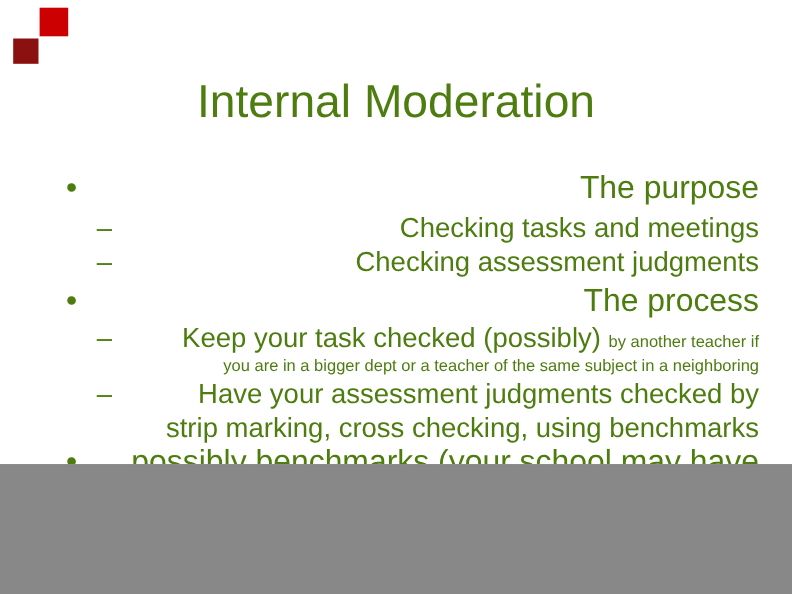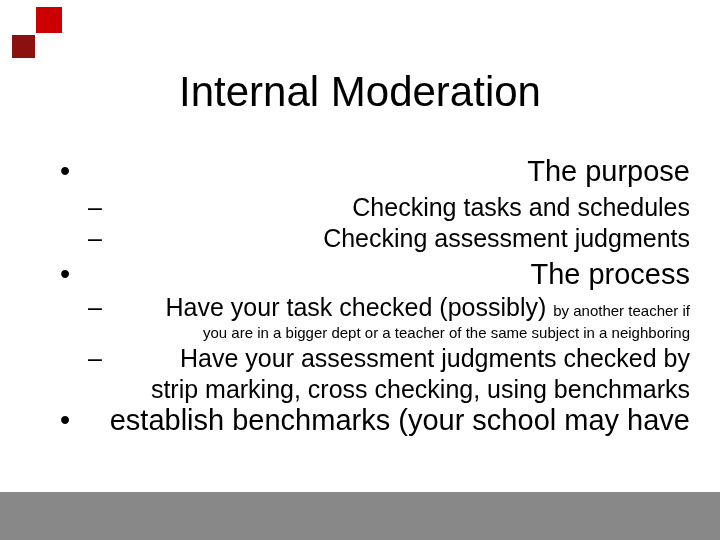--- a/index.html
+++ b/index.html
@@ -1,23 +1,23 @@
 <!DOCTYPE html>
 <html><head>
 <meta charset="utf-8">
 <style>
   html, body { margin: 0; padding: 0; background: #888; }
   .slide {
     position: relative;
     width: 720px;
-    height: 492px;
+    height: 422px;
     background: #ffffff;
     overflow: hidden;
     font-family: "Liberation Sans", sans-serif;
-    color: #000000;
+    color: #4d7c0f;
   }
   
   .sq { position: absolute; }
   .sq1 { left: 36px; top: 7px;  width: 26px; height: 26px; background: #cc0000; }
   .sq2 { left: 12px; top: 35px; width: 23px; height: 23px; background: #8b1111; }
 
   .title {
     margin: 0;
     padding-top: 70px;
     font-size: 42px;
@@ -63,50 +63,50 @@
 
   <div class="content">
 
     <div class="row l1">
       <span class="marker">•</span>
       <span class="text">The purpose</span>
     </div>
 
     <div class="row l2 gap3">
       <span class="marker">–</span>
-      <span class="text">Checking tasks and schedules</span>
+      <span class="text">Checking tasks and meetings</span>
     </div>
 
     <div class="row l2">
       <span class="marker">–</span>
       <span class="text">Checking assessment judgments</span>
     </div>
 
     <div class="row l1 gap2">
       <span class="marker">•</span>
       <span class="text">The process</span>
     </div>
 
     <div class="row l2">
       <span class="marker">–</span>
       <div class="text">
-        <div class="mixed-first-line"><span class="big">Have your task checked (possibly)</span> <span class="small">by another teacher if</span></div>
+        <div class="mixed-first-line"><span class="big">Keep your task checked (possibly)</span> <span class="small">by another teacher if</span></div>
         <div class="small">you are in a bigger dept or a teacher of the same subject in a neighboring</div>
       </div>
     </div>
 
     <div class="row l2">
       <span class="marker">–</span>
       <div class="text">
         <div>Have your assessment judgments checked by</div>
         <div>strip marking, cross checking, using benchmarks</div>
       </div>
     </div>
 
     <div class="row l1 pull3">
       <span class="marker">•</span>
       <div class="text">
-        <div>establish benchmarks (your school may have</div>
+        <div>possibly benchmarks (your school may have</div>
       </div>
     </div>
 
   </div>
 </div>
 
 </body></html>

